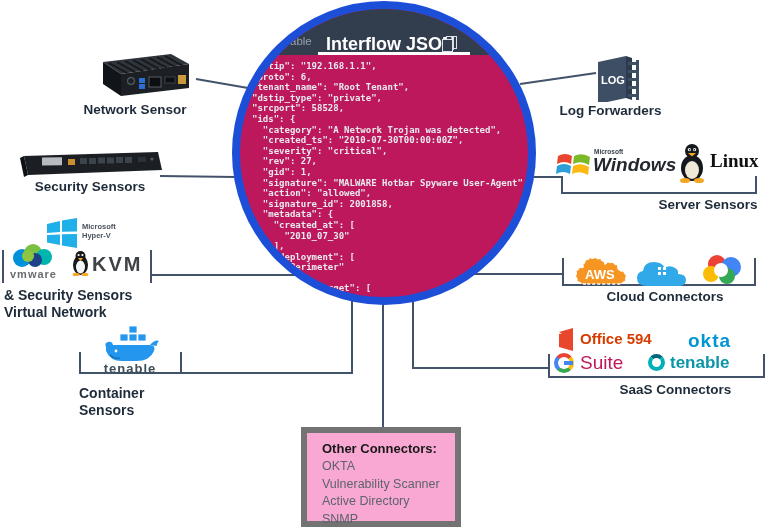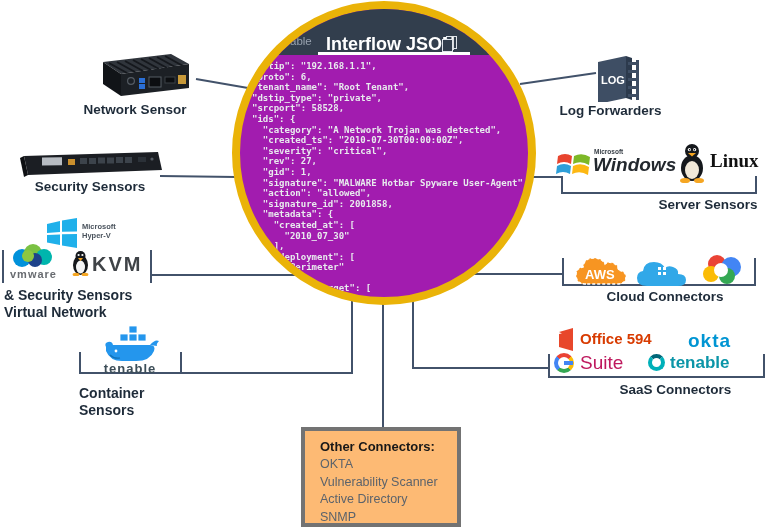--- a/index.html
+++ b/index.html
@@ -4,34 +4,34 @@
 <style>
   html,body{margin:0;padding:0;}
   body{font-family:"Liberation Sans",sans-serif;background:#fff;}
   .stage{position:relative;width:768px;height:529px;background:#fff;overflow:hidden;}
   .abs{position:absolute;}
   .lbl{font-weight:bold;color:#1e2b39;font-size:13.5px;line-height:16px;}
   .center{text-align:center;}
 
   
   .magnifier{position:absolute;left:232px;top:1px;width:304px;height:304px;border-radius:50%;
-    border:8px solid #eab308;background:#a21caf;box-sizing:border-box;overflow:hidden;}
+    border:8px solid #1d4ed8;background:#be185d;box-sizing:border-box;overflow:hidden;}
   .mag-inner{position:absolute;left:0;top:0;width:288px;height:288px;overflow:hidden;}
   .tabbar{position:absolute;left:-10px;top:0;width:310px;height:46px;background:#323e4d;}
   .tab-inactive{position:absolute;left:60px;top:26px;font-size:11.5px;color:#98a2af;}
   .tab-active{position:absolute;left:96px;top:25px;font-size:18px;font-weight:bold;color:#fff;}
   .copy-icon{position:absolute;left:216px;top:27px;width:9px;height:11px;border:1.5px solid #dfe4ea;background:transparent;}
   .copy-icon:before{content:"";position:absolute;left:-5px;top:2px;width:9px;height:11px;border:1.5px solid #dfe4ea;background:#323e4d;}
   .tab-underline{position:absolute;left:88px;top:43px;width:152px;height:2.5px;background:#fff;}
   .codeblock{position:absolute;left:12px;top:52px;margin:0;font-family:"DejaVu Sans Mono",monospace;
     font-size:9px;line-height:10.6px;font-weight:bold;color:#e8ebee;white-space:pre;}
 
   
-  .other-box{position:absolute;left:301px;top:427px;width:160px;height:100px;background:#fdba74;
-    border:4px solid #737373;box-sizing:border-box;padding:8px 0 0 15px;}
+  .other-box{position:absolute;left:301px;top:427px;width:160px;height:100px;background:#f9a8d4;
+    border:6px solid #737373;box-sizing:border-box;padding:8px 0 0 15px;}
   .other-title{font-size:13px;font-weight:bold;color:#181818;margin-bottom:2px;}
   .other-item{font-size:12.5px;color:#5c636b;line-height:17.5px;}
 
   .tinytext{font-size:7.5px;line-height:8.5px;font-weight:bold;color:#49525c;}
   .brandtext{font-weight:bold;}
 </style>
 </head>
 <body>
 
 <div class="stage">

